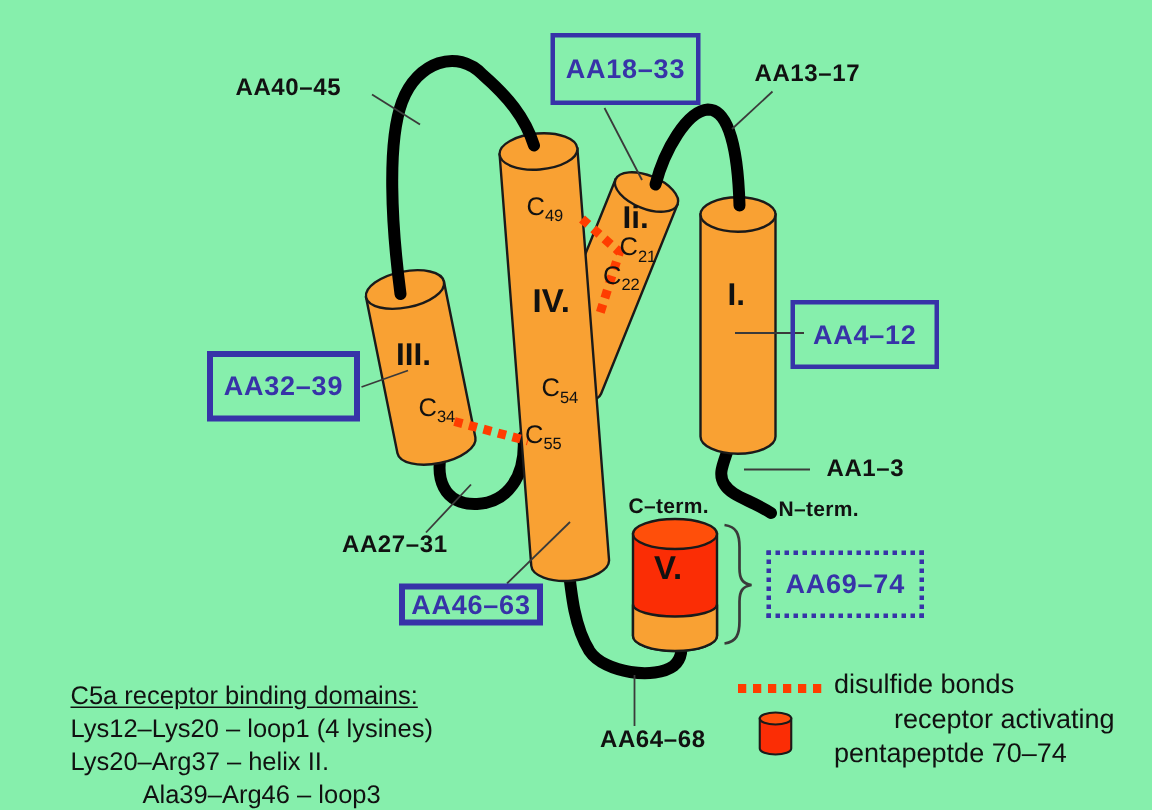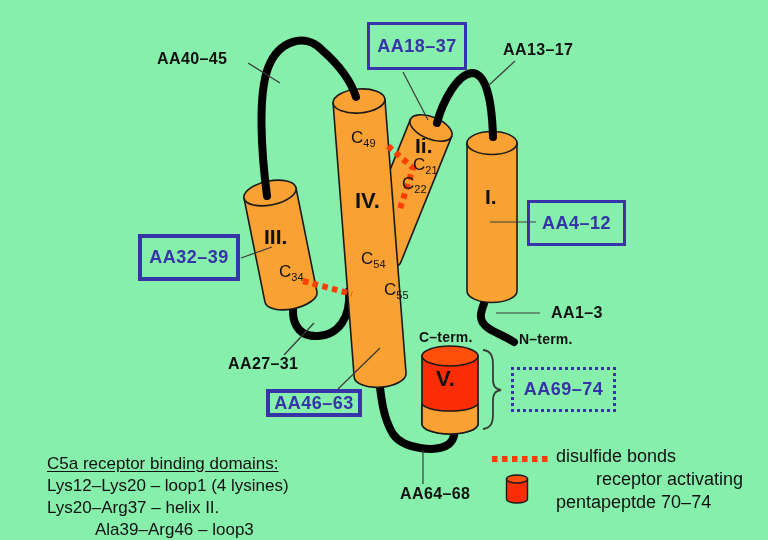--- a/index.html
+++ b/index.html
@@ -88,37 +88,37 @@
 
   <div class="lbl" style="left:157px;top:50px;">AA40–45</div>
   <div class="lbl" style="left:503px;top:41px;">AA13–17</div>
   <div class="lbl" style="left:551px;top:304px;">AA1–3</div>
   <div class="lbl" style="left:228px;top:355px;">AA27–31</div>
   <div class="lbl" style="left:400px;top:485px;">AA64–68</div>
 
   <div class="lbl lbl-sm" style="left:419px;top:329px;">C–term.</div>
   <div class="lbl lbl-sm" style="left:519px;top:331px;">N–term.</div>
 
-  <div class="bluebox" style="left:367px;top:22px;width:100px;height:48px;">AA18–37</div>
+  <div class="bluebox" style="left:367px;top:22px;width:100px;height:48px;">AA18–33</div>
   <div class="bluebox" style="left:527px;top:200px;width:99px;height:46px;">AA4–12</div>
   <div class="bluebox thick" style="left:138px;top:234px;width:102px;height:47px;">AA32–39</div>
   <div class="bluebox thick" style="left:266px;top:389px;width:96px;height:28px;">AA46–63</div>
   <div class="bluebox dotted" style="left:511px;top:367px;width:105px;height:45px;">AA69–74</div>
 
   <div class="helix-num" style="left:485px;top:185px;">I.</div>
   <div class="helix-num" style="left:415px;top:134px;">Ii.</div>
   <div class="helix-num" style="left:264px;top:225px;">III.</div>
   <div class="helix-num" style="left:355px;top:188px;font-size:22px;">IV.</div>
   <div class="helix-num" style="left:436px;top:366px;font-size:22px;">V.</div>
 
   <div class="cys" style="left:351px;top:128px;"><span>C</span><sub>49</sub></div>
   <div class="cys" style="left:413px;top:155px;"><span>C</span><sub>21</sub></div>
   <div class="cys" style="left:402px;top:174px;"><span>C</span><sub>22</sub></div>
   <div class="cys" style="left:361px;top:249px;"><span>C</span><sub>54</sub></div>
-  <div class="cys" style="left:384px;top:280px;"><span>C</span><sub>55</sub></div>
+  <div class="cys" style="left:350px;top:280px;"><span>C</span><sub>55</sub></div>
   <div class="cys" style="left:279px;top:262px;"><span>C</span><sub>34</sub></div>
 
   <div class="legend-text" style="left:556px;top:446px;">disulfide bonds</div>
   <div class="legend-text" style="left:556px;top:469px;margin-left:40px;">receptor activating</div>
   <div class="legend-text" style="left:556px;top:492px;">pentapeptde 70–74</div>
 
   <div class="bd bd-title" style="left:47px;top:454px;">C5a receptor binding domains:</div>
   <div class="bd" style="left:47px;top:476px;">Lys12–Lys20 – loop1 (4 lysines)</div>
   <div class="bd" style="left:47px;top:498px;">Lys20–Arg37 – helix II.</div>
   <div class="bd" style="left:47px;top:520px;margin-left:48px;">Ala39–Arg46 – loop3</div>

